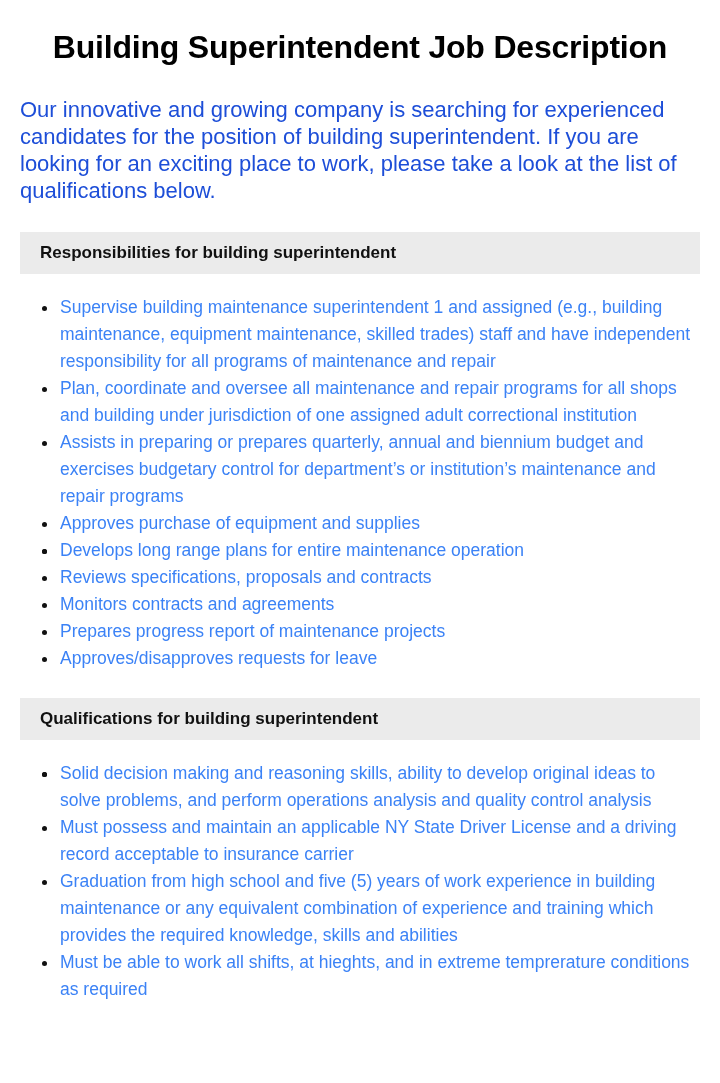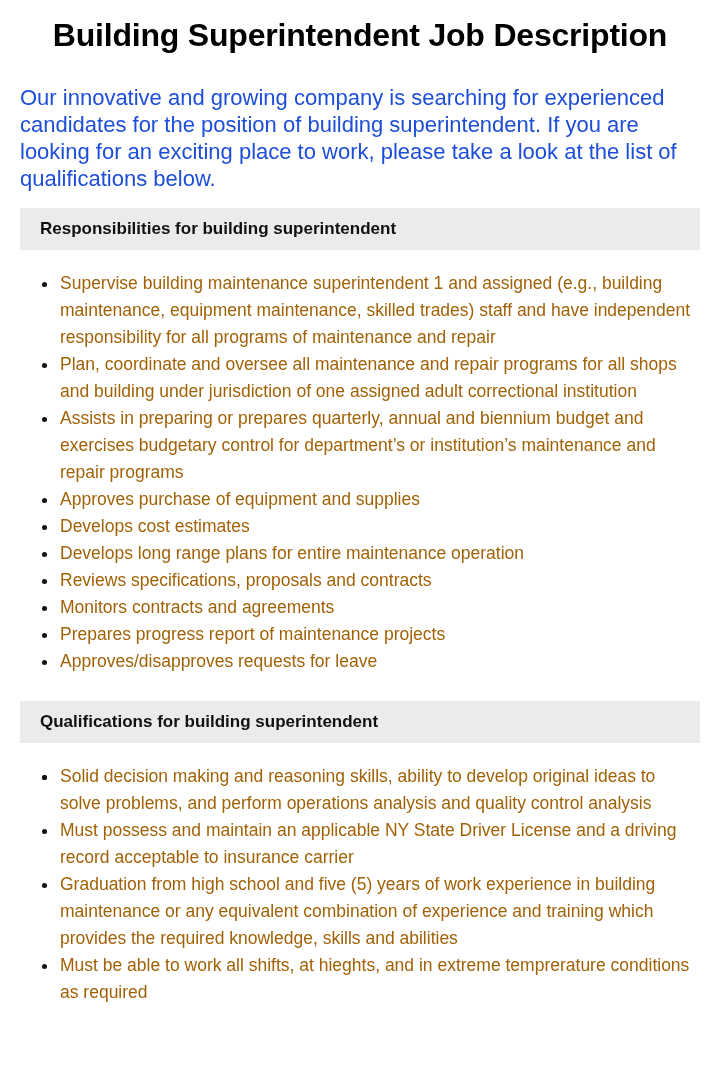--- a/index.html
+++ b/index.html
@@ -11,38 +11,38 @@
       width: 720px;
       height: 1083px;
       overflow: hidden;
       font-family: "Liberation Sans", "DejaVu Sans", sans-serif;
       color: #111111;
     }
     .page {
       padding: 0 20px;
     }
     .title {
-      margin: 0;
+      margin: 12px;
       padding-top: 14px;
       height: 42px;
       line-height: 42px;
       font-size: 32px;
       font-weight: bold;
       text-align: center;
       letter-spacing: -0.2px;
       color: #000000;
     }
     .intro {
       margin: 28px 0 0 0;
       font-size: 22px;
       line-height: 27px;
       color: #1d4ed8;
     }
     .section-header {
-      margin-top: 16px;
+      margin-top: 28px;
       background: #ebebeb;
       height: 42px;
       line-height: 42px;
       padding-left: 20px;
       font-size: 17px;
       font-weight: bold;
       color: #111111;
     }
     .section-header.second {
       margin-top: 26px;
@@ -50,21 +50,21 @@
     ul.items {
       list-style: none;
       margin: 20px 0 0 0;
       padding: 0;
     }
     ul.items li {
       position: relative;
       padding-left: 40px;
       font-size: 17.5px;
       line-height: 27px;
-      color: #a16207;
+      color: #3b82f6;
     }
     ul.items li .bullet {
       position: absolute;
       left: 22px;
       top: 12px;
       width: 5px;
       height: 5px;
       border-radius: 50%;
       background: #111111;
     }
@@ -75,21 +75,21 @@
 <div class="page">
   <h1 class="title">Building Superintendent Job Description</h1>
   <p class="intro">Our innovative and growing company is searching for experienced candidates for the position of building superintendent. If you are looking for an exciting place to work, please take a look at the list of qualifications below.</p>
 
   <div class="section-header">Responsibilities for building superintendent</div>
   <ul class="items">
     <li><span class="bullet"></span><span>Supervise building maintenance superintendent 1 and assigned (e.g., building maintenance, equipment maintenance, skilled trades) staff and have independent responsibility for all programs of maintenance and repair</span></li>
     <li><span class="bullet"></span><span>Plan, coordinate and oversee all maintenance and repair programs for all shops and building under jurisdiction of one assigned adult correctional institution</span></li>
     <li><span class="bullet"></span><span>Assists in preparing or prepares quarterly, annual and biennium budget and exercises budgetary control for department’s or institution’s maintenance and repair programs</span></li>
     <li><span class="bullet"></span><span>Approves purchase of equipment and supplies</span></li>
-    <li><span class="bullet"></span><span>Develops cost estimates</span></li>
+    <li><span class="bullet"></span></li>
     <li><span class="bullet"></span><span>Develops long range plans for entire maintenance operation</span></li>
     <li><span class="bullet"></span><span>Reviews specifications, proposals and contracts</span></li>
     <li><span class="bullet"></span><span>Monitors contracts and agreements</span></li>
     <li><span class="bullet"></span><span>Prepares progress report of maintenance projects</span></li>
     <li><span class="bullet"></span><span>Approves/disapproves requests for leave</span></li>
   </ul>
 
   <div class="section-header second">Qualifications for building superintendent</div>
   <ul class="items">
     <li><span class="bullet"></span></li>

